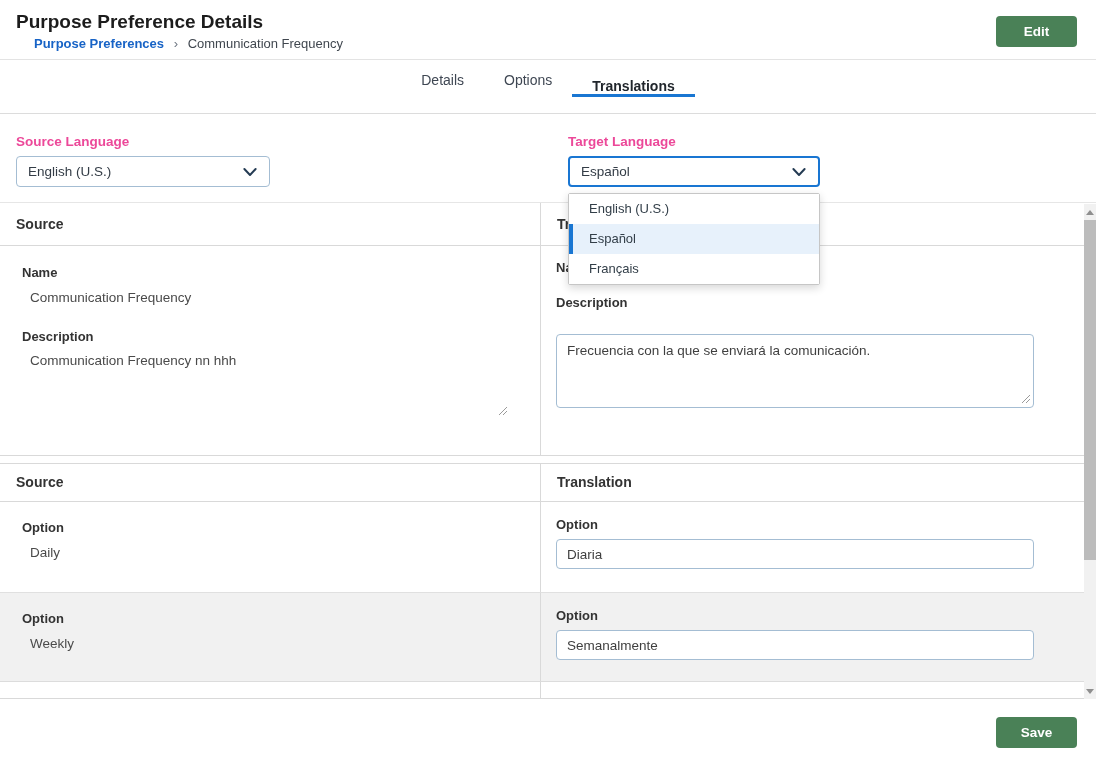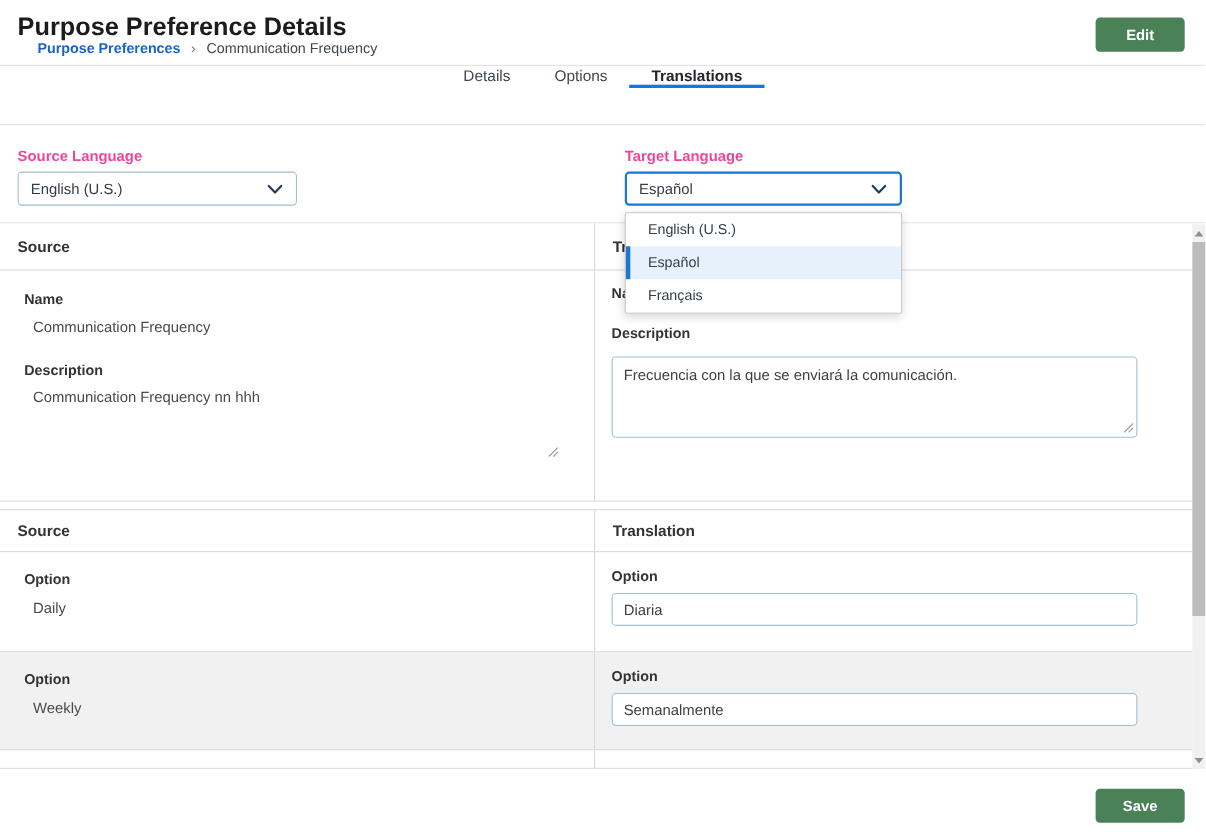--- a/index.html
+++ b/index.html
@@ -2,33 +2,33 @@
 <html><head>
 <meta charset="utf-8">
 <style>
   * { margin:0; padding:0; box-sizing:border-box; }
   html,body { background:#fff; }
   .app { position:relative; width:1096px; height:761px; background:#fff; overflow:hidden;
          font-family:"Liberation Sans", sans-serif; color:#333; }
 
   
   .hdr { position:absolute; top:0; left:0; right:0; height:60px; border-bottom:1px solid #e3e3e3; background:#fff; }
-  .hdr h1 { position:absolute; left:16px; top:11px; font-size:23px; font-weight:600; color:#1c1c1c; }
+  .hdr h1 { position:absolute; left:16px; top:11px; font-size:19px; font-weight:600; color:#1c1c1c; }
   .crumbs { position:absolute; left:22px; top:36px; font-size:13px; }
   .crumbs a { color:#1763c6; font-weight:700; text-decoration:none; cursor:pointer;margin-left:12px; }
   .crumbs .sep { color:#6e7782; margin:0 6px; }
   .crumbs .cur { color:#40474f; }
   .btn-green { background:#4a8157; color:#fff; font-weight:700; font-size:13.5px;
                border:none; border-radius:4px; width:81px; height:31px; cursor:pointer;
                font-family:"Liberation Sans", sans-serif; }
   .hdr .btn-green { position:absolute; right:19px; top:16px; }
 
   
   .tabbar { position:absolute; top:61px; left:0; right:0; height:53px; border-bottom:1px solid #dcdcdc;
-            display:flex; justify-content:center; align-items:flex-start; background:#fff; }
+            display:flex; justify-content:center; align-items:center; background:#fff; }
   .tab { padding:0 20px 15px; font-size:14px; color:#3f4753; cursor:pointer; }
   .tab.active { font-weight:700; color:#21262c; padding-bottom:0; border-bottom:3px solid #1976d2; }
 
   
   .langbar { position:absolute; top:114px; left:0; right:0; height:88px; background:#fff; }
   .fld-label { display:block; font-size:13.5px; font-weight:700; color:#ec4899; }
   .lang-group { position:absolute; top:20px; }
   .lang-src { left:16px; }
   .lang-tgt { left:568px; }
   .select { margin-top:7px; height:31px; border:1px solid #a4bdd3; border-radius:4px; background:#fff;
@@ -65,21 +65,21 @@
   .lbl { font-size:13px; font-weight:600; color:#333; }
   .val { font-size:13.5px; color:#4a4a4a; }
   .cell-src-body { padding:17px 0 0 22px; }
   .cell-src-body .val { margin:9px 0 0 8px; }
   .cell-src-body .lbl + .val { }
   .desc-label { margin-top:24px; }
   .cell-tr-body { padding:12px 0 0 15px; }
   .txt-input { display:block; margin-top:6px; width:478px; height:30px; border:1px solid #a4bdd3;
                border-radius:4px; padding:0 10px; font-size:13.5px; color:#3f3f3f; background:#fff;
                font-family:"Liberation Sans", sans-serif; }
-  .ta-wrap { position:relative; width:478px; margin-top:14px; }
+  .ta-wrap { position:relative; width:478px; margin-top:24px; }
   .txt-area { display:block; width:478px; height:74px; border:1px solid #a4bdd3; border-radius:4px;
               padding:8px 10px; font-size:13.5px; color:#3f3f3f; resize:none; background:#fff;
               font-family:"Liberation Sans", sans-serif; }
   .grip { position:absolute; width:10px; height:10px; }
   .grip svg { display:block; }
   .src-grip { left:498px; top:160px; }
   .ta-grip { right:3px; bottom:4px; }
 
   
   .sbar { position:absolute; right:0; top:1px; width:12px; height:495px; background:#f1f1f1; }

